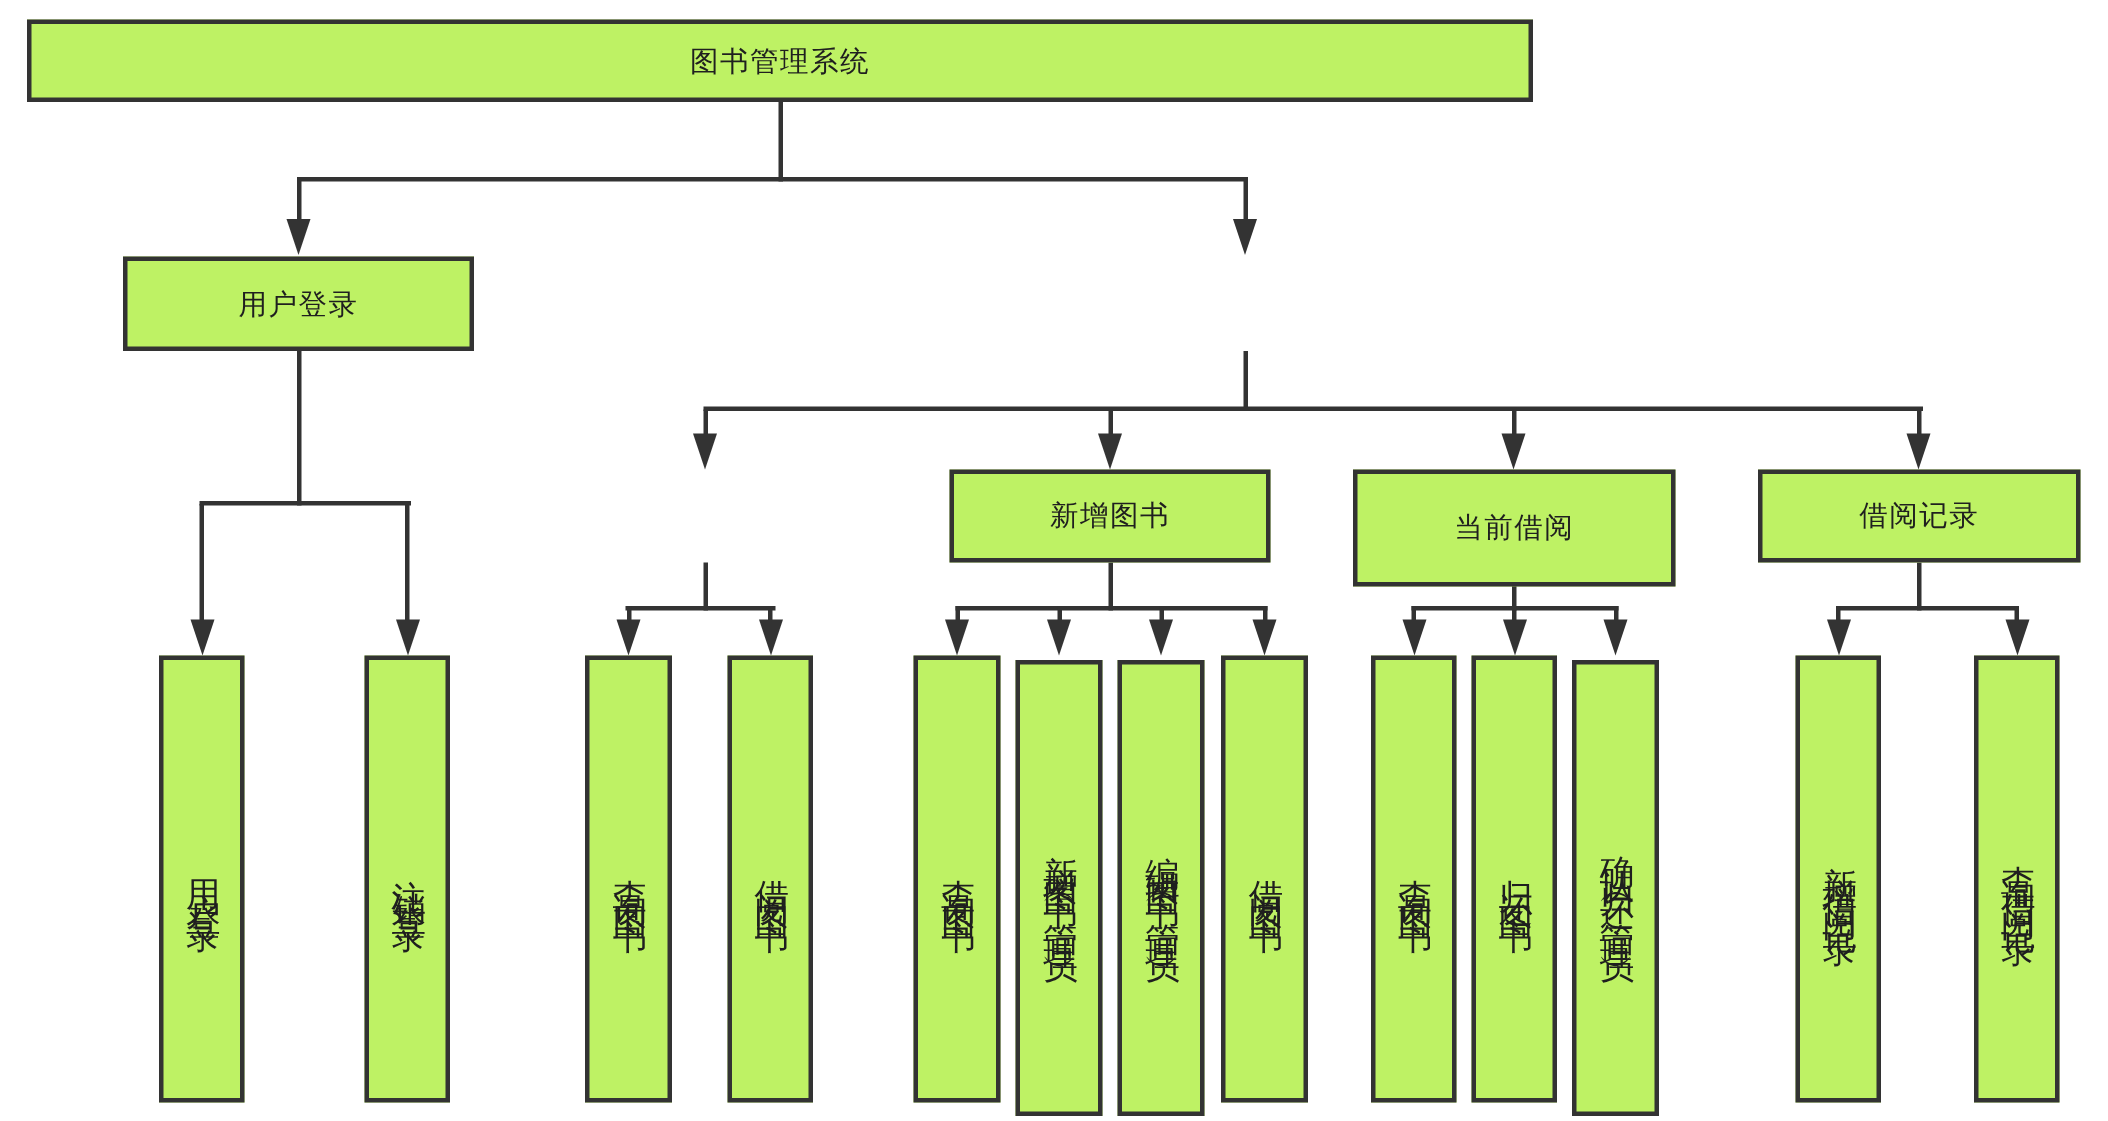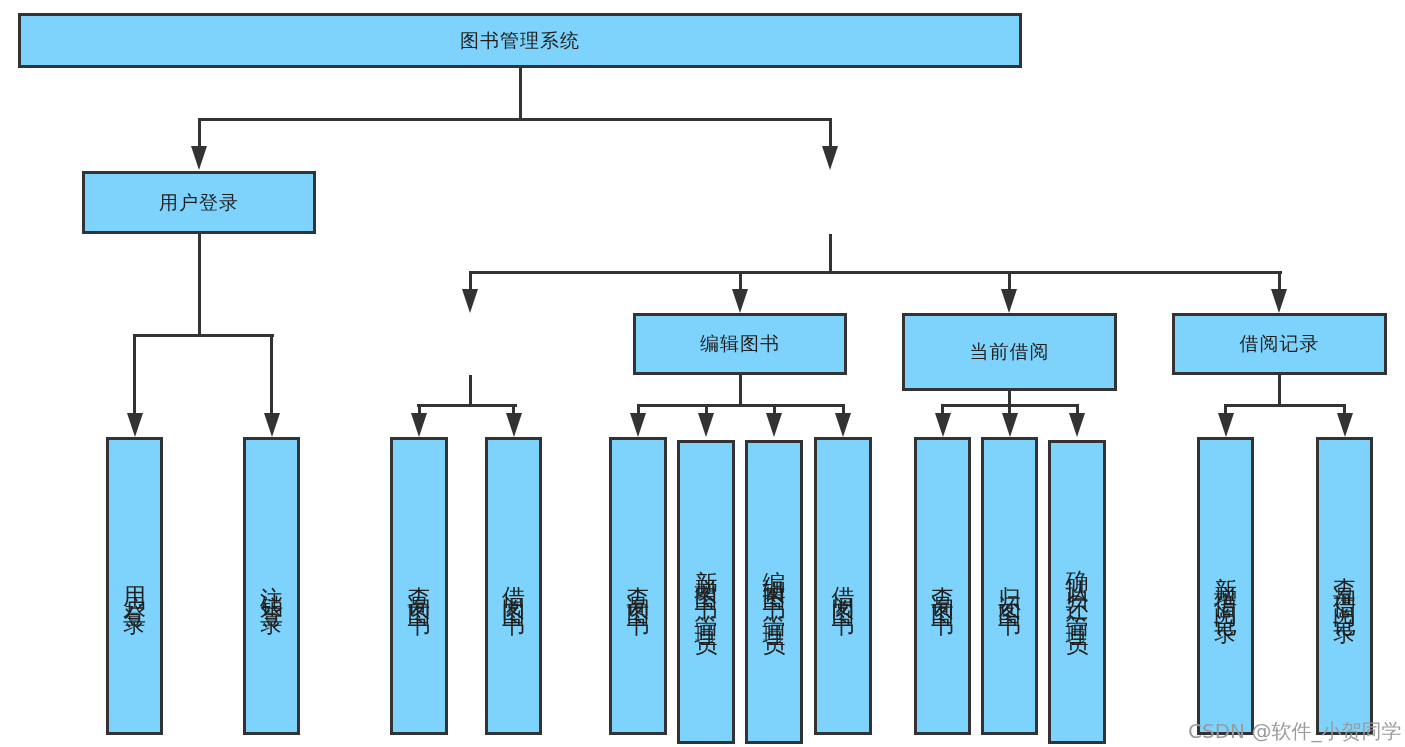--- a/index.html
+++ b/index.html
@@ -4,21 +4,21 @@
 <style>
   html,body{margin:0;padding:0;}
   body{
     width:1405px;height:747px;position:relative;overflow:hidden;
     background:#ffffff;
     font-family:"DejaVu Sans","Liberation Sans",sans-serif;
   }
   .stage{position:absolute;left:0;top:0;width:1405px;height:747px;}
   .node{
     position:absolute;box-sizing:border-box;
-    border:3px solid #333333;background:#7dd3fc;
+    border:3px solid #333333;background:#bef264;
     display:flex;align-items:center;justify-content:center;
     color:#1f1f1f;font-size:19px;letter-spacing:1px;
     z-index:2;
   }
   .leaf{
     writing-mode:vertical-rl;
     font-size:23px;letter-spacing:9px;line-height:1;
     padding:4px 0;
   }
   .vline,.hline{position:absolute;background:#333333;z-index:1;}
@@ -62,21 +62,21 @@
   <div class="hline" style="left:468.5px;top:271px;width:813px;"></div>
   <div class="vline" style="left:468.5px;top:273px;height:18px;"></div>
   <div class="arrowhead" style="left:462px;top:289px;"></div>
   <div class="vline" style="left:738.5px;top:273px;height:18px;"></div>
   <div class="arrowhead" style="left:732px;top:289px;"></div>
   <div class="vline" style="left:1007.5px;top:273px;height:18px;"></div>
   <div class="arrowhead" style="left:1001px;top:289px;"></div>
   <div class="vline" style="left:1277.5px;top:273px;height:18px;"></div>
   <div class="arrowhead" style="left:1271px;top:289px;"></div>
 
-  <div class="node" style="left:633px;top:313px;width:214px;height:62px;">编辑图书</div>
+  <div class="node" style="left:633px;top:313px;width:214px;height:62px;">新增图书</div>
   <div class="node" style="left:902px;top:313px;width:215px;height:78px;">当前借阅</div>
   <div class="node" style="left:1172px;top:313px;width:215px;height:62px;">借阅记录</div>
 
   <div class="vline" style="left:468.5px;top:375px;height:32px;"></div>
   <div class="hline" style="left:417px;top:404px;width:100px;"></div>
   <div class="vline" style="left:417.5px;top:404px;height:12px;"></div>
   <div class="arrowhead" style="left:411px;top:413px;"></div>
   <div class="vline" style="left:512px;top:404px;height:12px;"></div>
   <div class="arrowhead" style="left:505.5px;top:413px;"></div>
 
@@ -118,15 +118,14 @@
   <div class="node leaf" style="left:745px;top:440px;width:58px;height:304px;">编辑图书（管理员）</div>
   <div class="node leaf" style="left:814px;top:437px;width:58px;height:298px;">借阅图书</div>
 
   <div class="node leaf" style="left:914px;top:437px;width:57px;height:298px;">查询图书</div>
   <div class="node leaf" style="left:981px;top:437px;width:57px;height:298px;">归还图书</div>
   <div class="node leaf" style="left:1048px;top:440px;width:58px;height:304px;">确认归还（管理员）</div>
 
   <div class="node leaf" style="left:1197px;top:437px;width:57px;height:298px;">新增借阅记录</div>
   <div class="node leaf" style="left:1316px;top:437px;width:57px;height:298px;">查询借阅记录</div>
 
-  <div class="watermark" style="left:1188px;top:718px;">CSDN @软件_小贺同学</div>
 
 </div>
 
 </body></html>

